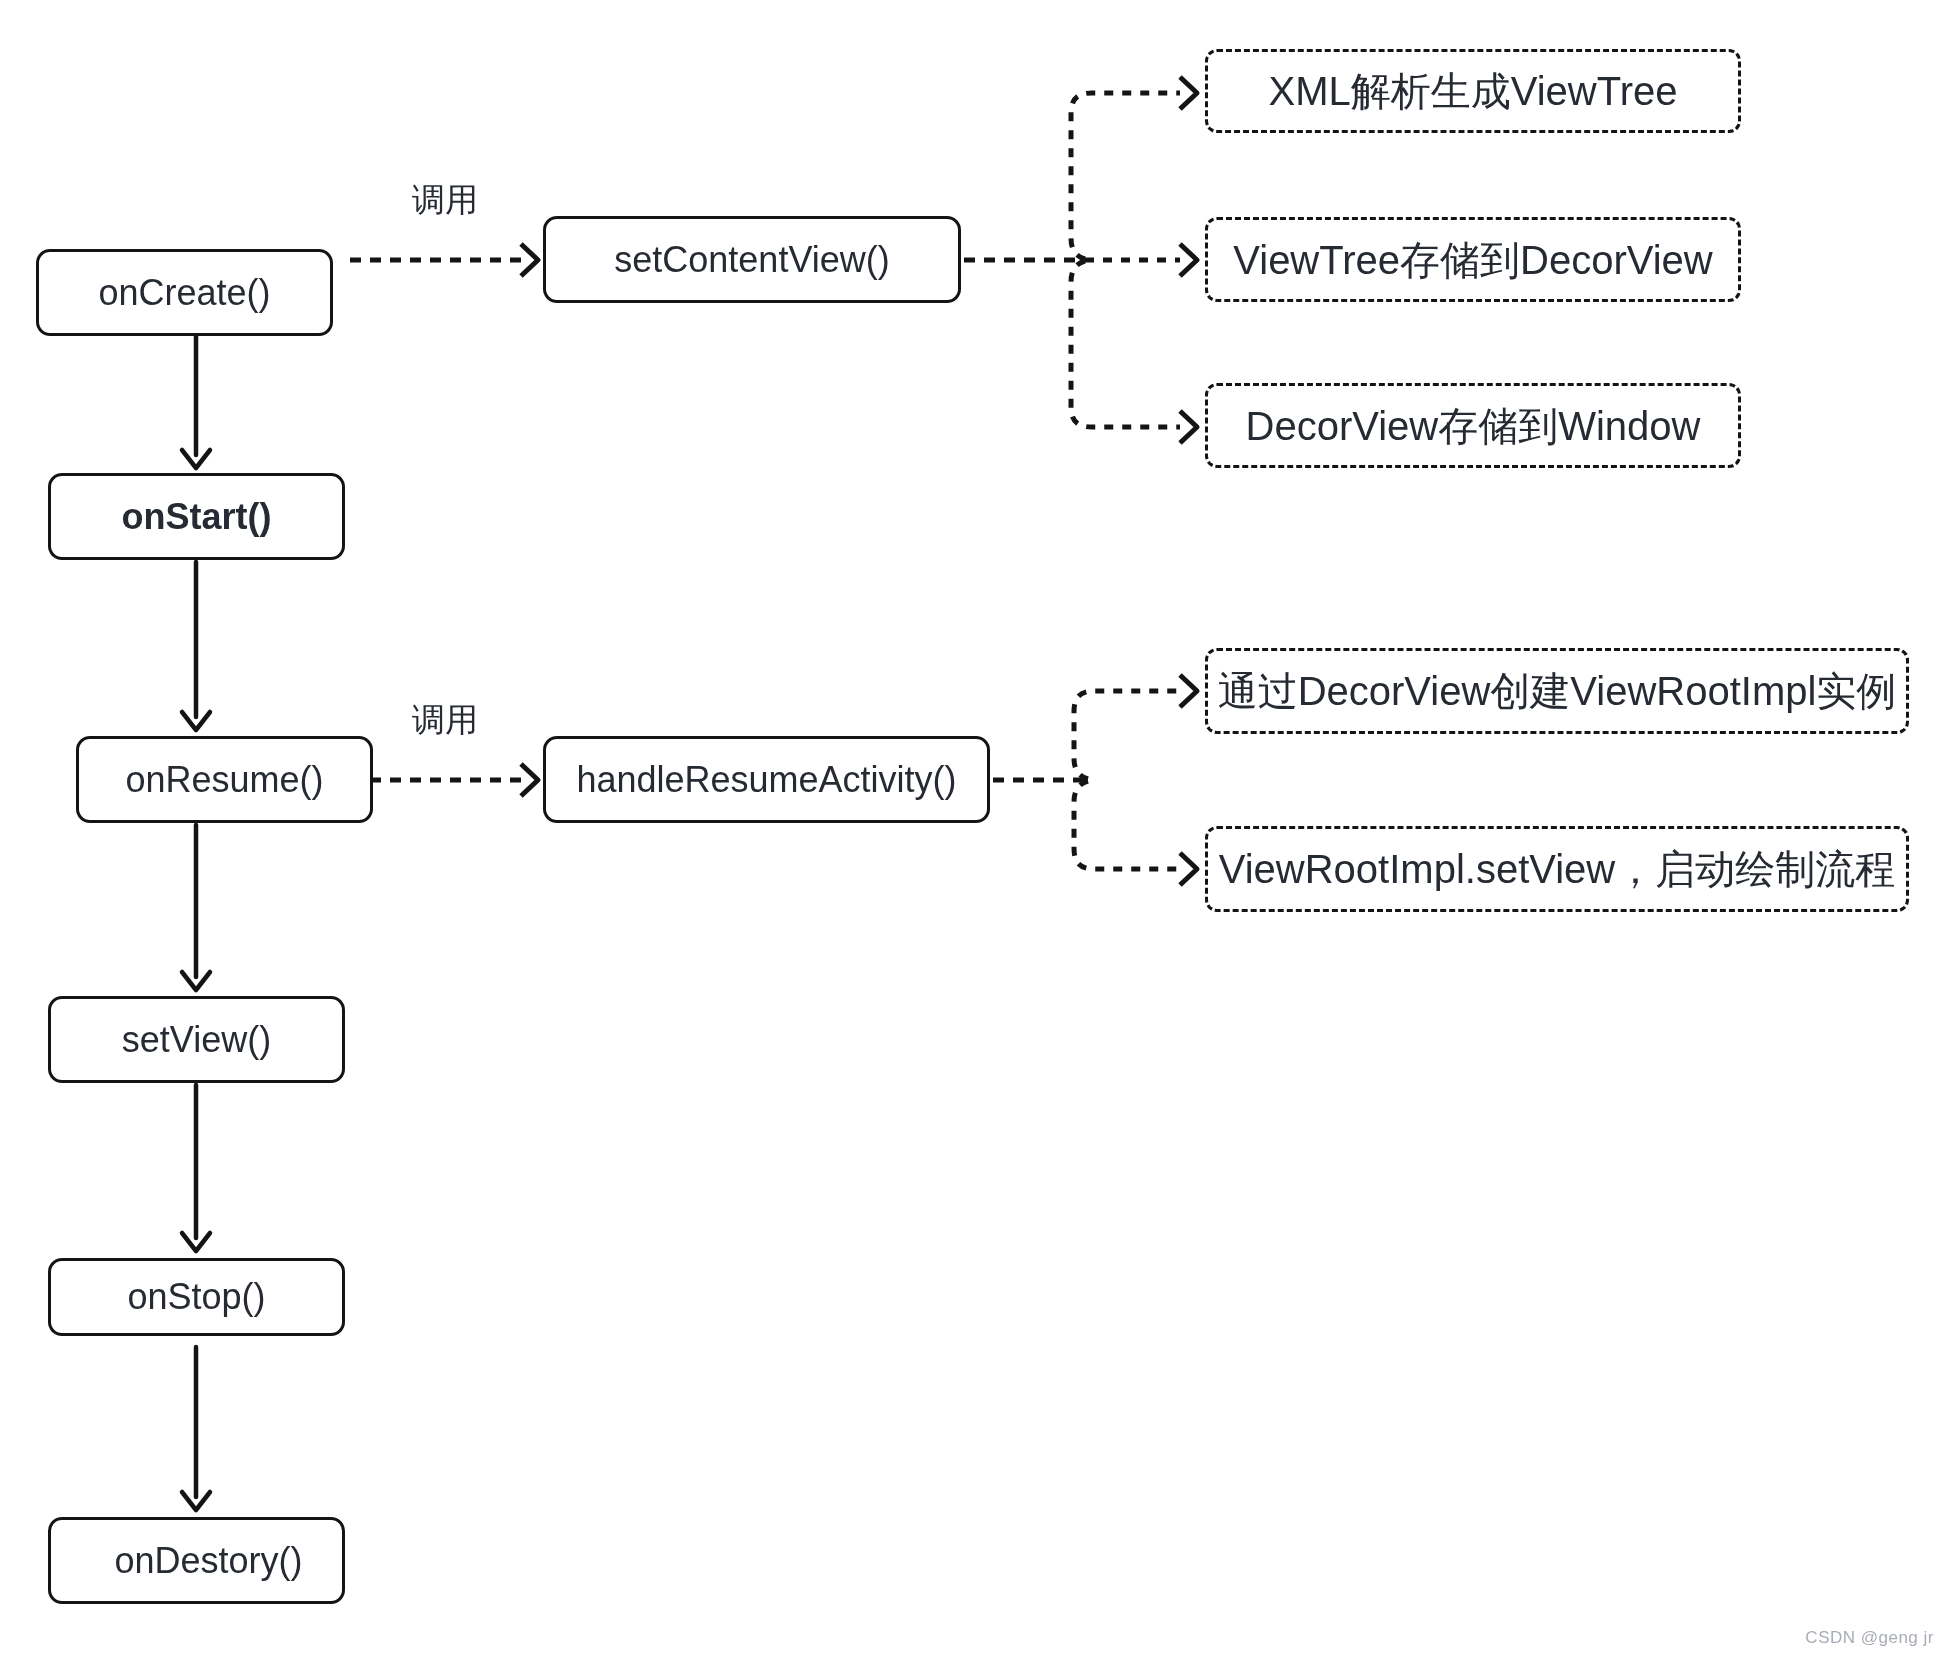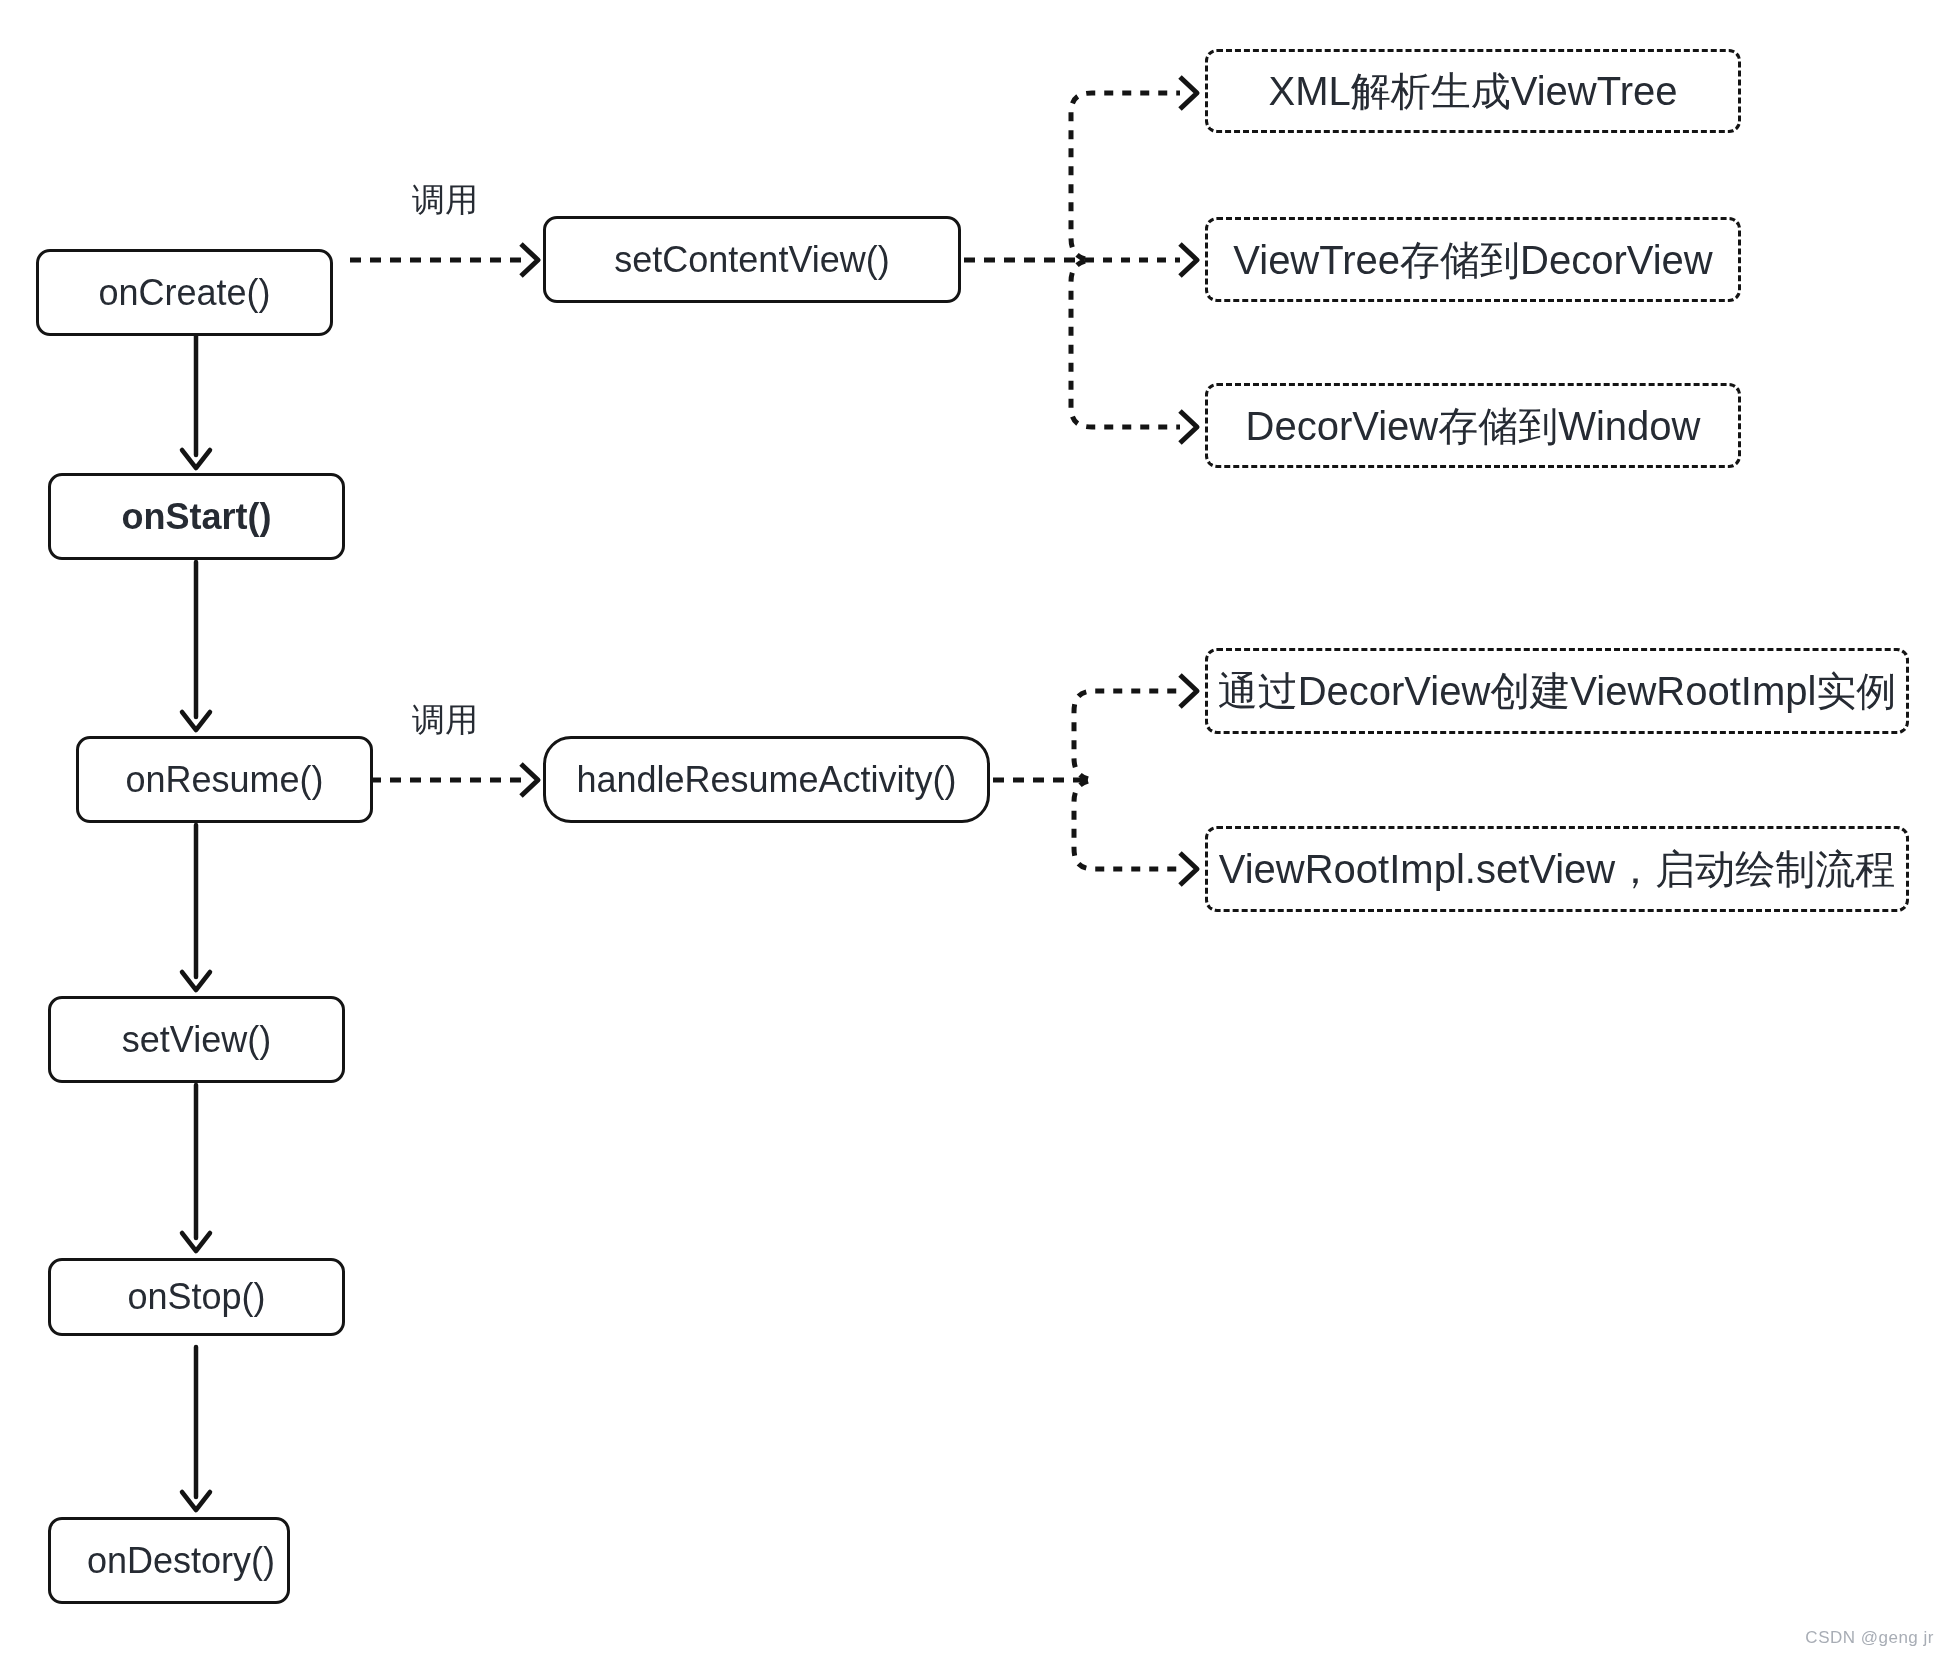--- a/index.html
+++ b/index.html
@@ -117,27 +117,27 @@
       <path d="M1088,781 C1078,784 1074,791 1074,802 L1074,848 C1074,863 1080,869 1095,869 L1180,869" stroke-dasharray="9 9" class="stroke-line"></path>
       <path d="M1180,853 L1197,869 L1180,885" class="stroke-line"></path>
     </g>
   </svg>
 
   <div class="node solid" style="left:36px; top:216px; width:297px; height:87px;margin-top:33px;">onCreate()</div>
   <div class="node solid" style="left:48px; top:473px; width:297px; height:87px;font-weight:bold;">onStart()</div>
   <div class="node solid" style="left:48px; top:736px; width:297px; height:87px;margin-left:28px;">onResume()</div>
   <div class="node solid" style="left:48px; top:996px; width:297px; height:87px;">setView()</div>
   <div class="node solid" style="left:48px; top:1258px; width:297px; height:78px;">onStop()</div>
-  <div class="node solid" style="left:48px; top:1517px; width:242px; height:87px;padding-left:24px;">onDestory()</div>
+  <div class="node solid" style="left:48px; top:1517px; width:297px; height:87px;padding-left:24px;">onDestory()</div>
 
   <div class="edge-label" style="left:385px; top:178px; width:120px;">调用</div>
   <div class="edge-label" style="left:385px; top:698px; width:120px;">调用</div>
 
   <div class="node solid" style="left:543px; top:216px; width:418px; height:87px;">setContentView()</div>
-  <div class="node solid" style="left:543px; top:736px; width:447px; height:87px;border-radius:28px;">handleResumeActivity()</div>
+  <div class="node solid" style="left:543px; top:736px; width:447px; height:87px;">handleResumeActivity()</div>
 
   <div class="node dashedbox" style="left:1205px; top:49px; width:536px; height:84px;">XML解析生成ViewTree</div>
   <div class="node dashedbox" style="left:1205px; top:217px; width:536px; height:85px;">ViewTree存储到DecorView</div>
   <div class="node dashedbox" style="left:1205px; top:383px; width:536px; height:85px;">DecorView存储到Window</div>
 
   <div class="node dashedbox" style="left:1205px; top:648px; width:704px; height:86px;">通过DecorView创建ViewRootImpl实例</div>
   <div class="node dashedbox" style="left:1205px; top:826px; width:704px; height:86px;">ViewRootImpl.setView，启动绘制流程</div>
 
   <div class="watermark">CSDN @geng jr</div>
 

